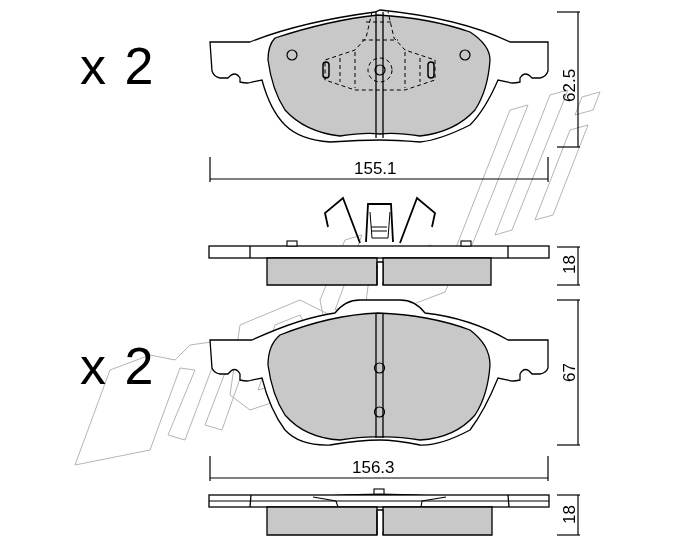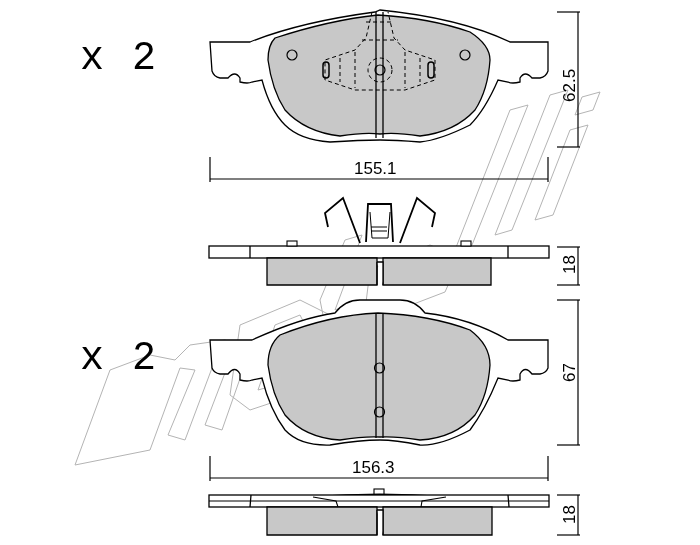--- a/index.html
+++ b/index.html
@@ -1,18 +1,18 @@
 <!DOCTYPE html>
 <html><head>
   <meta charset="utf-8">
   <style>
     html, body { margin: 0; padding: 0; background: #ffffff; }
     body { width: 700px; height: 545px; position: relative; overflow: hidden; font-family: "Liberation Sans", sans-serif; }
     svg { position: absolute; left: 0; top: 0; }
-    .qty { position: absolute; font-family: Liberation Mono, monospace; font-size: 40px; color: #000; letter-spacing: 2px; }
+    .qty { position: absolute; font-family: Liberation Sans, sans-serif; font-size: 52px; color: #000; letter-spacing: 2px; }
     .dim { font-family: "Liberation Sans", sans-serif; font-size: 17px; fill: #000; }
   </style>
 </head>
 <body>
 
 <svg width="700" height="545" viewBox="0 0 700 545" xmlns="http://www.w3.org/2000/svg">
 
   <g fill="none" stroke="#b4b4b4" stroke-width="1">
     <path d="M70 470 L95 420 L120 380 L150 330 L175 300 L205 265 L240 240 L275 220 L310 200 L345 180 L380 160 L415 140 L450 120 L485 100 L520 85 L560 90 L600 110 L615 140 L590 190 L560 230 L520 260 L480 290 L440 310 L400 330 L360 350 L320 365 L280 380 L240 395 L200 410 L160 430 L120 455 L90 480 Z" opacity="0.0"></path>
 

